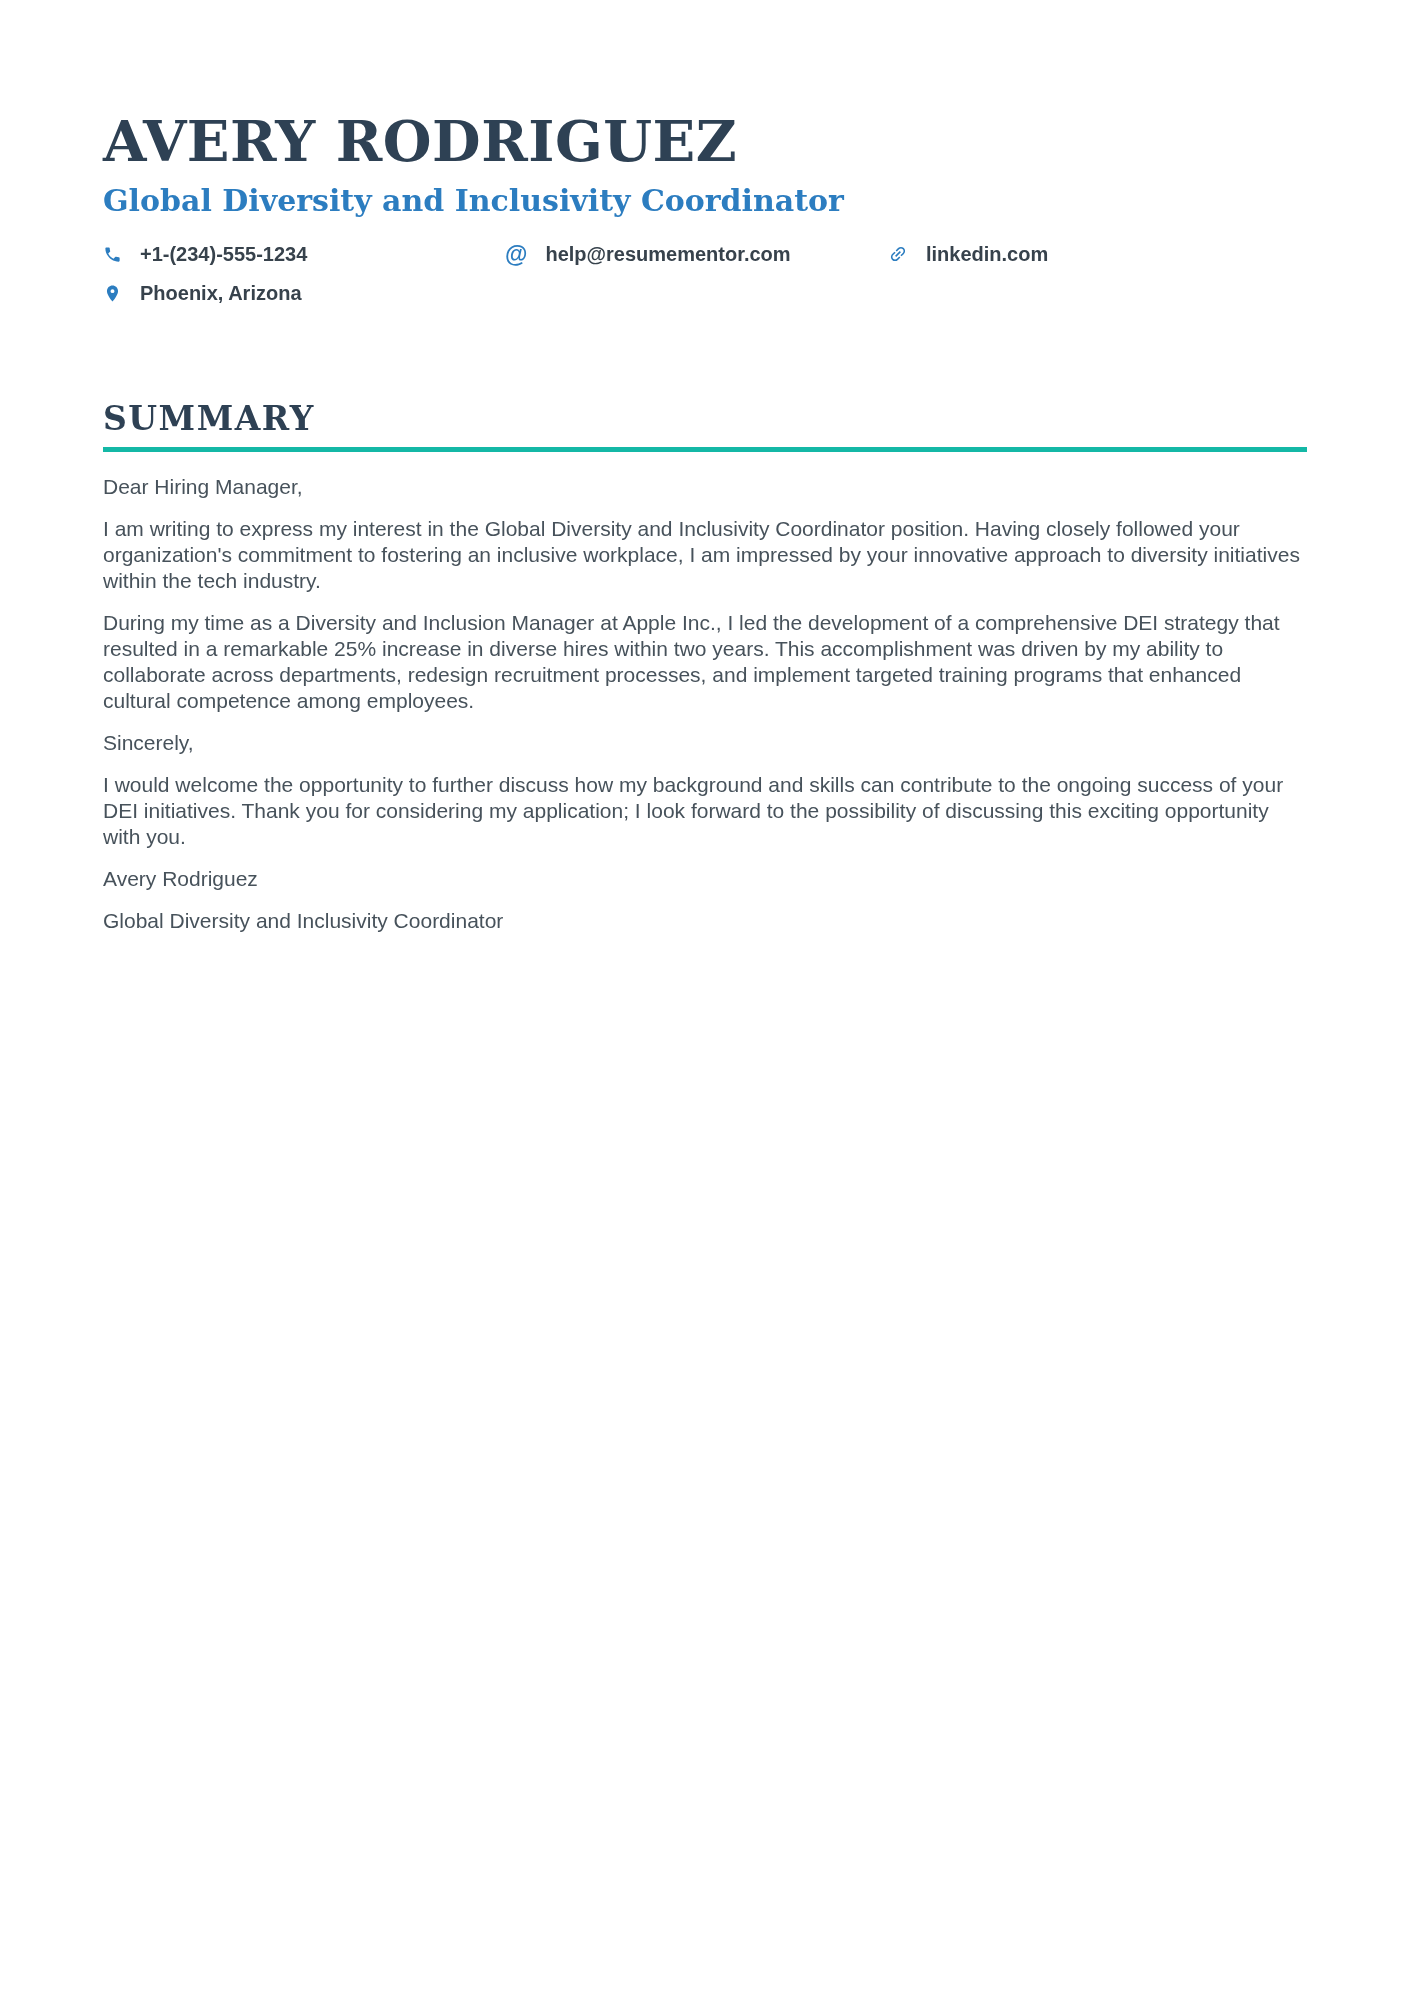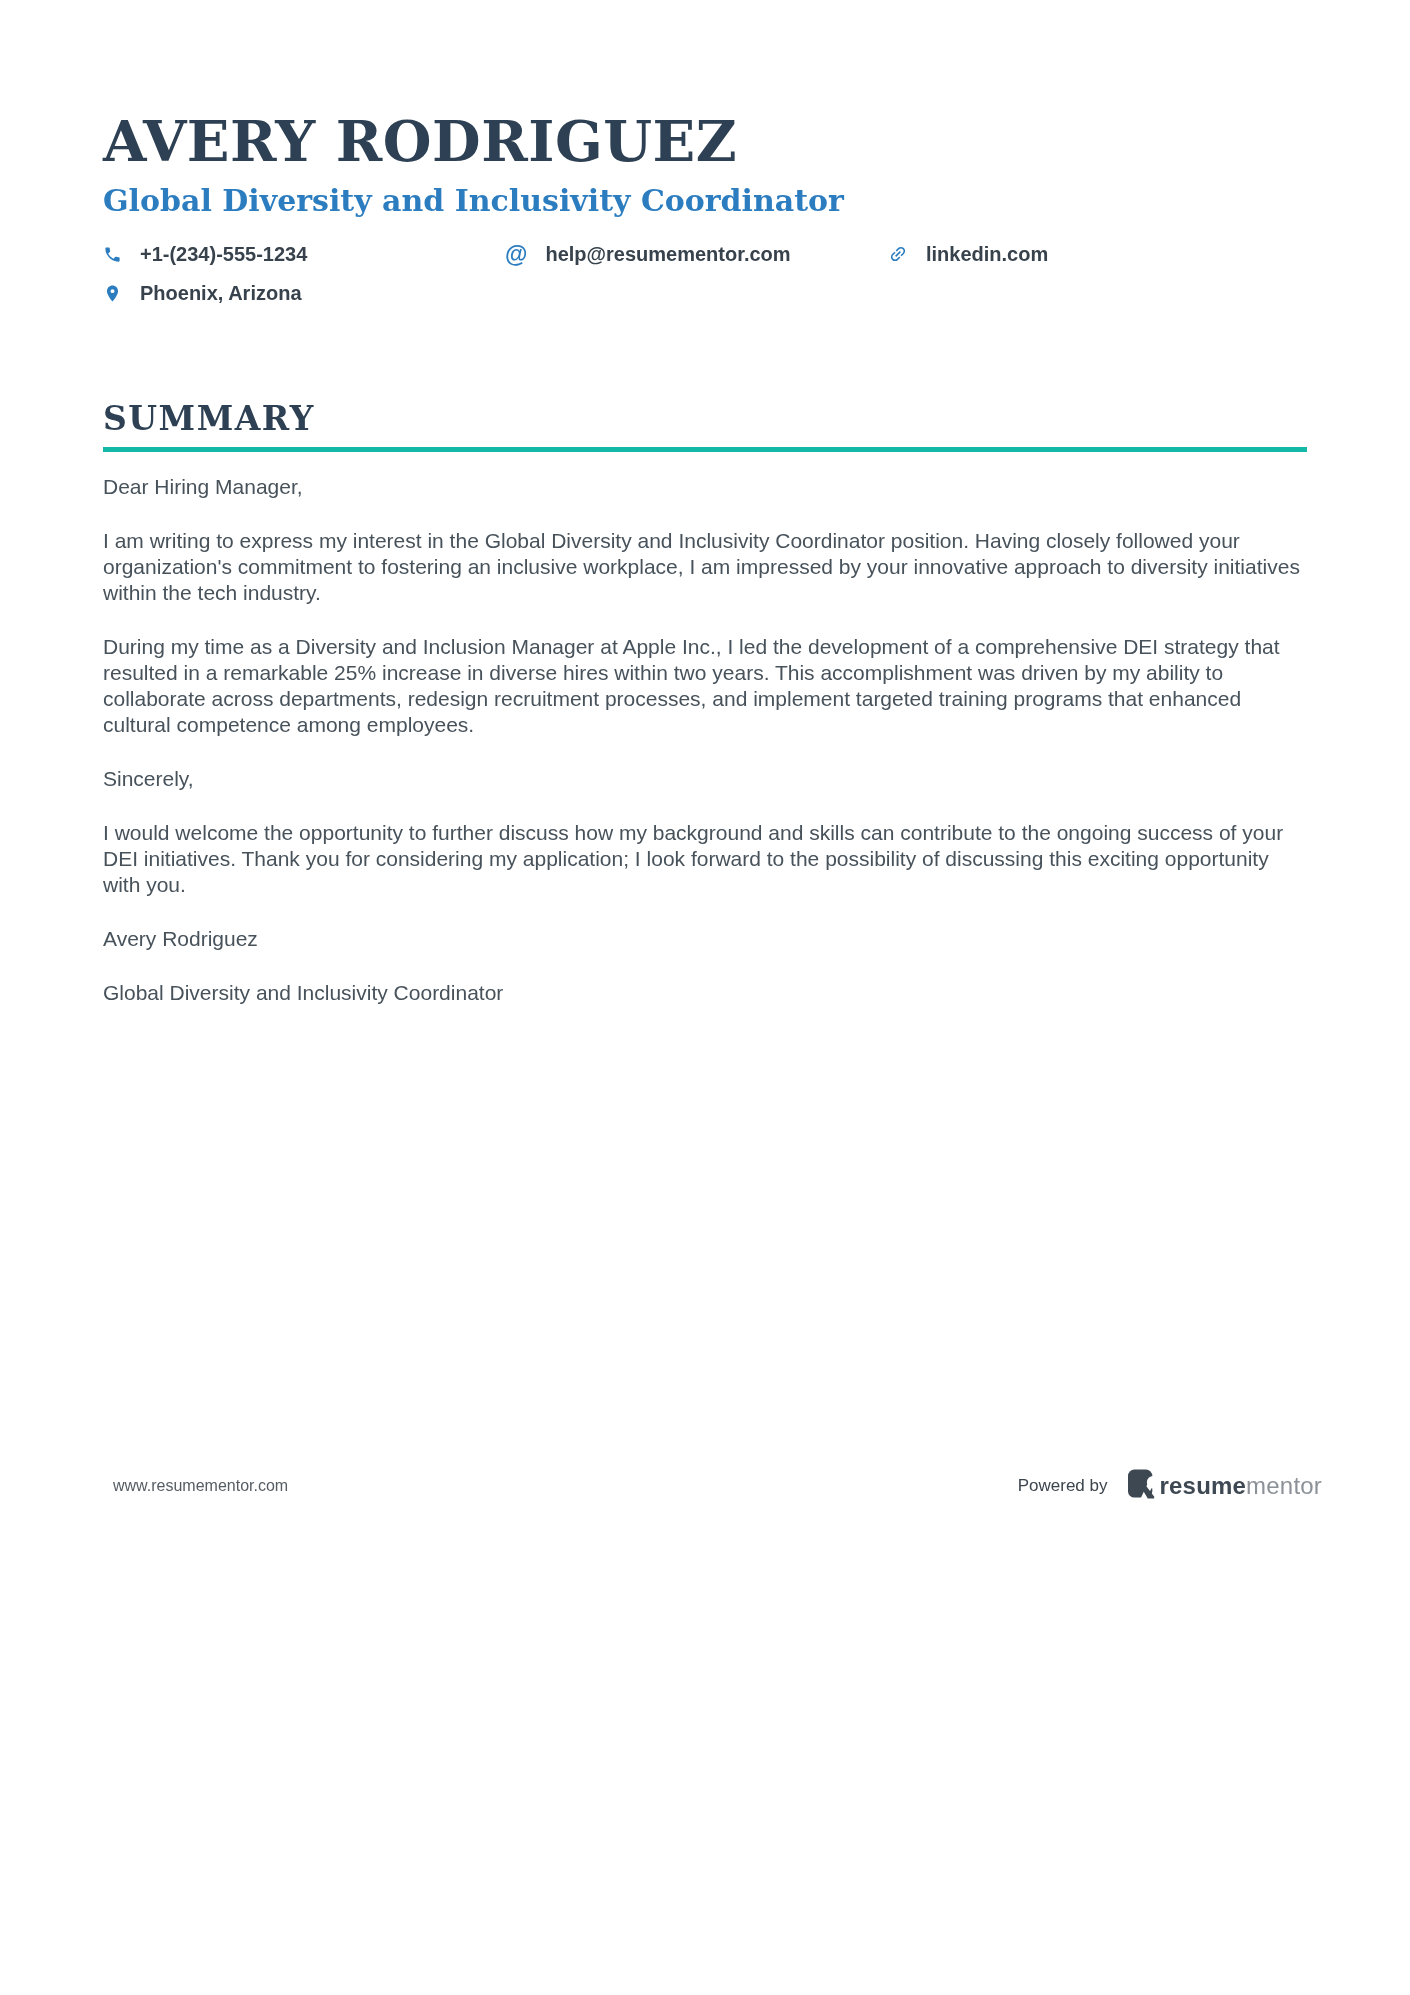--- a/index.html
+++ b/index.html
@@ -67,21 +67,21 @@
     font-size:33px;
     letter-spacing:1.5px;
     color:#2e4154;
     padding-bottom:9px;
     border-bottom:5px solid #14b8a6;
   }
   .summary p {
     font-size:21px;
     line-height:26px;
     color:#47525b;
-    margin-top:28px;
+    margin-top:16px;
   }
   .summary p.salutation { margin-top:22px; }
 
   
   .footer {
     position:absolute;
     left:0; right:0; bottom:72px;
     display:flex;
     justify-content:space-between;
     align-items:center;
@@ -157,31 +157,13 @@
       <p>I am writing to express my interest in the Global Diversity and Inclusivity Coordinator position. Having closely followed your organization's commitment to fostering an inclusive workplace, I am impressed by your innovative approach to diversity initiatives within the tech industry.</p>
       <p>During my time as a Diversity and Inclusion Manager at Apple Inc., I led the development of a comprehensive DEI strategy that resulted in a remarkable 25% increase in diverse hires within two years. This accomplishment was driven by my ability to collaborate across departments, redesign recruitment processes, and implement targeted training programs that enhanced cultural competence among employees.</p>
       <p>Sincerely,</p>
       <p>I would welcome the opportunity to further discuss how my background and skills can contribute to the ongoing success of your DEI initiatives. Thank you for considering my application; I look forward to the possibility of discussing this exciting opportunity with you.</p>
       <p>Avery Rodriguez</p>
       <p>Global Diversity and Inclusivity Coordinator</p>
     </section>
 
   </div>
 
-  <footer class="footer">
-    <a class="footer-site" href="#">www.resumementor.com</a>
-
-    <div class="powered">
-      <span class="powered-label">Powered by</span>
-      <a class="logo" href="#">
-        <span class="icn">
-          <svg width="27" height="30" viewBox="0 0 30 32">
-            <rect x="0" y="0" width="27" height="31" rx="7" fill="#3e4852"></rect>
-            <circle cx="28" cy="14" r="7" fill="#ffffff"></circle>
-            <path d="M14 32 L23 13 L28 16 L21 32 Z" fill="#ffffff"></path>
-            <path d="M20 18 L29 30 L29 32 L22 32 L16 22 Z" fill="#3e4852"></path>
-          </svg>
-        </span>
-        <span class="brand"><span class="b1">resume</span><span class="b2">mentor</span></span>
-      </a>
-    </div>
-  </footer>
 </div>
 
 </body></html>

